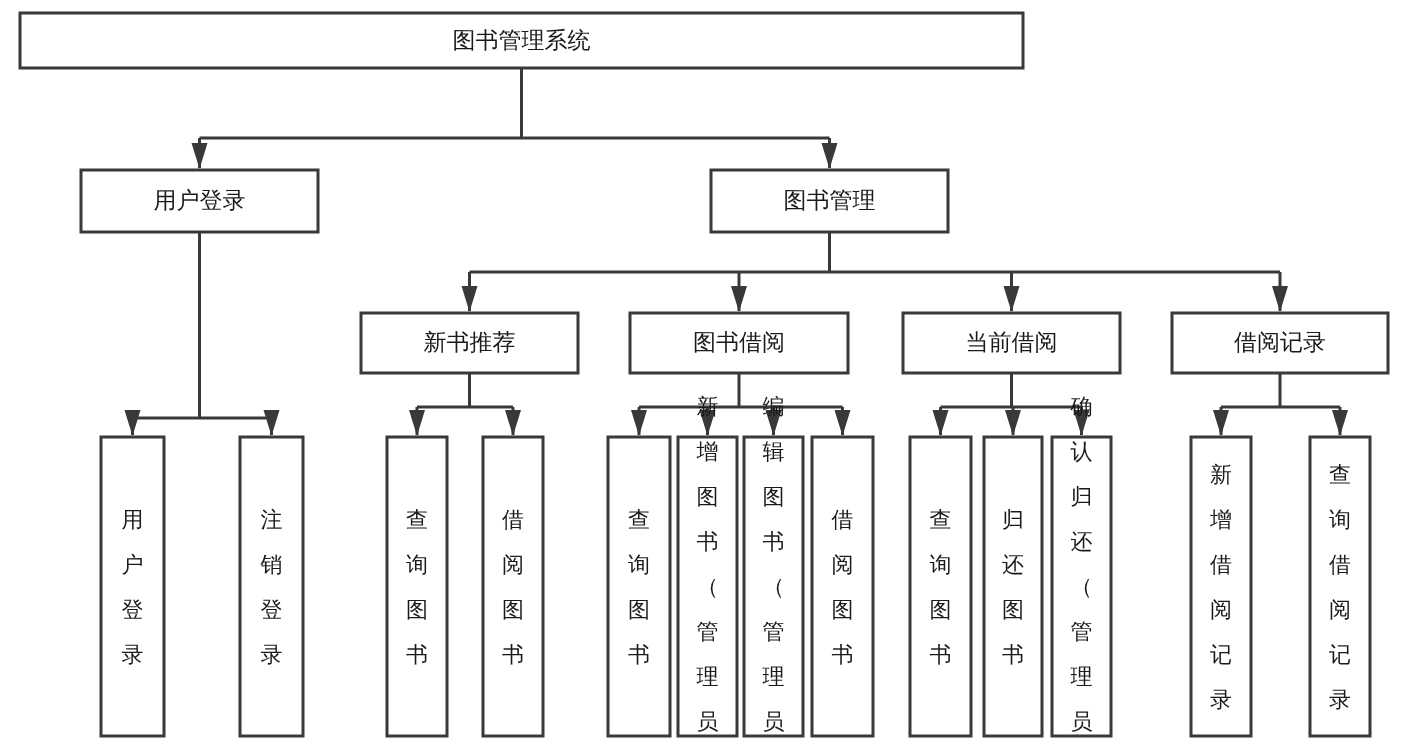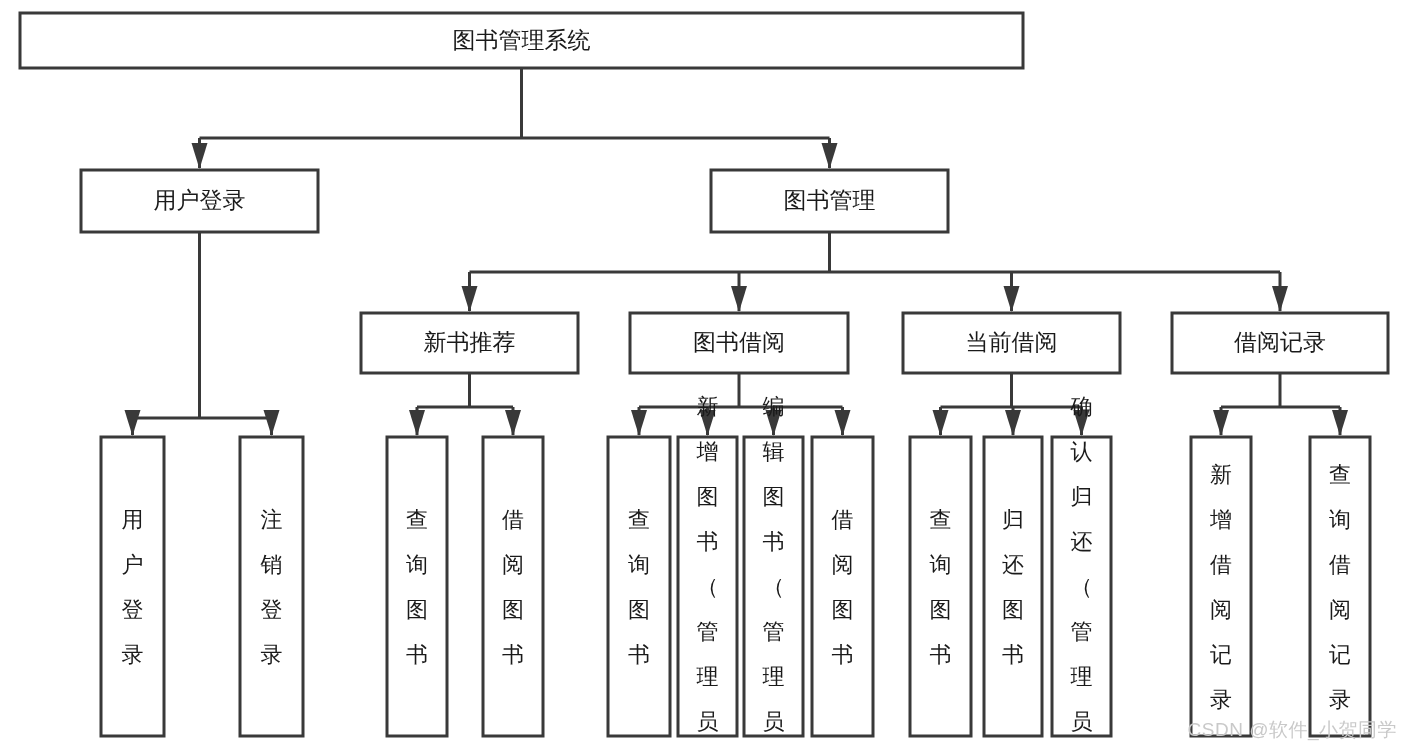--- a/index.html
+++ b/index.html
@@ -241,14 +241,13 @@
           <rect x="1310" y="437" width="60" height="299" class="node-box"></rect>
           <text x="1340" y="476" class="leaf-label" dominant-baseline="middle">查</text>
           <text x="1340" y="521" class="leaf-label" dominant-baseline="middle">询</text>
           <text x="1340" y="566" class="leaf-label" dominant-baseline="middle">借</text>
           <text x="1340" y="611" class="leaf-label" dominant-baseline="middle">阅</text>
           <text x="1340" y="656" class="leaf-label" dominant-baseline="middle">记</text>
           <text x="1340" y="701" class="leaf-label" dominant-baseline="middle">录</text>
         </g>
       </g>
   </svg>
-  <div class="watermark">CSDN @软件_小贺同学</div>
 </div>
 
 </body></html>

